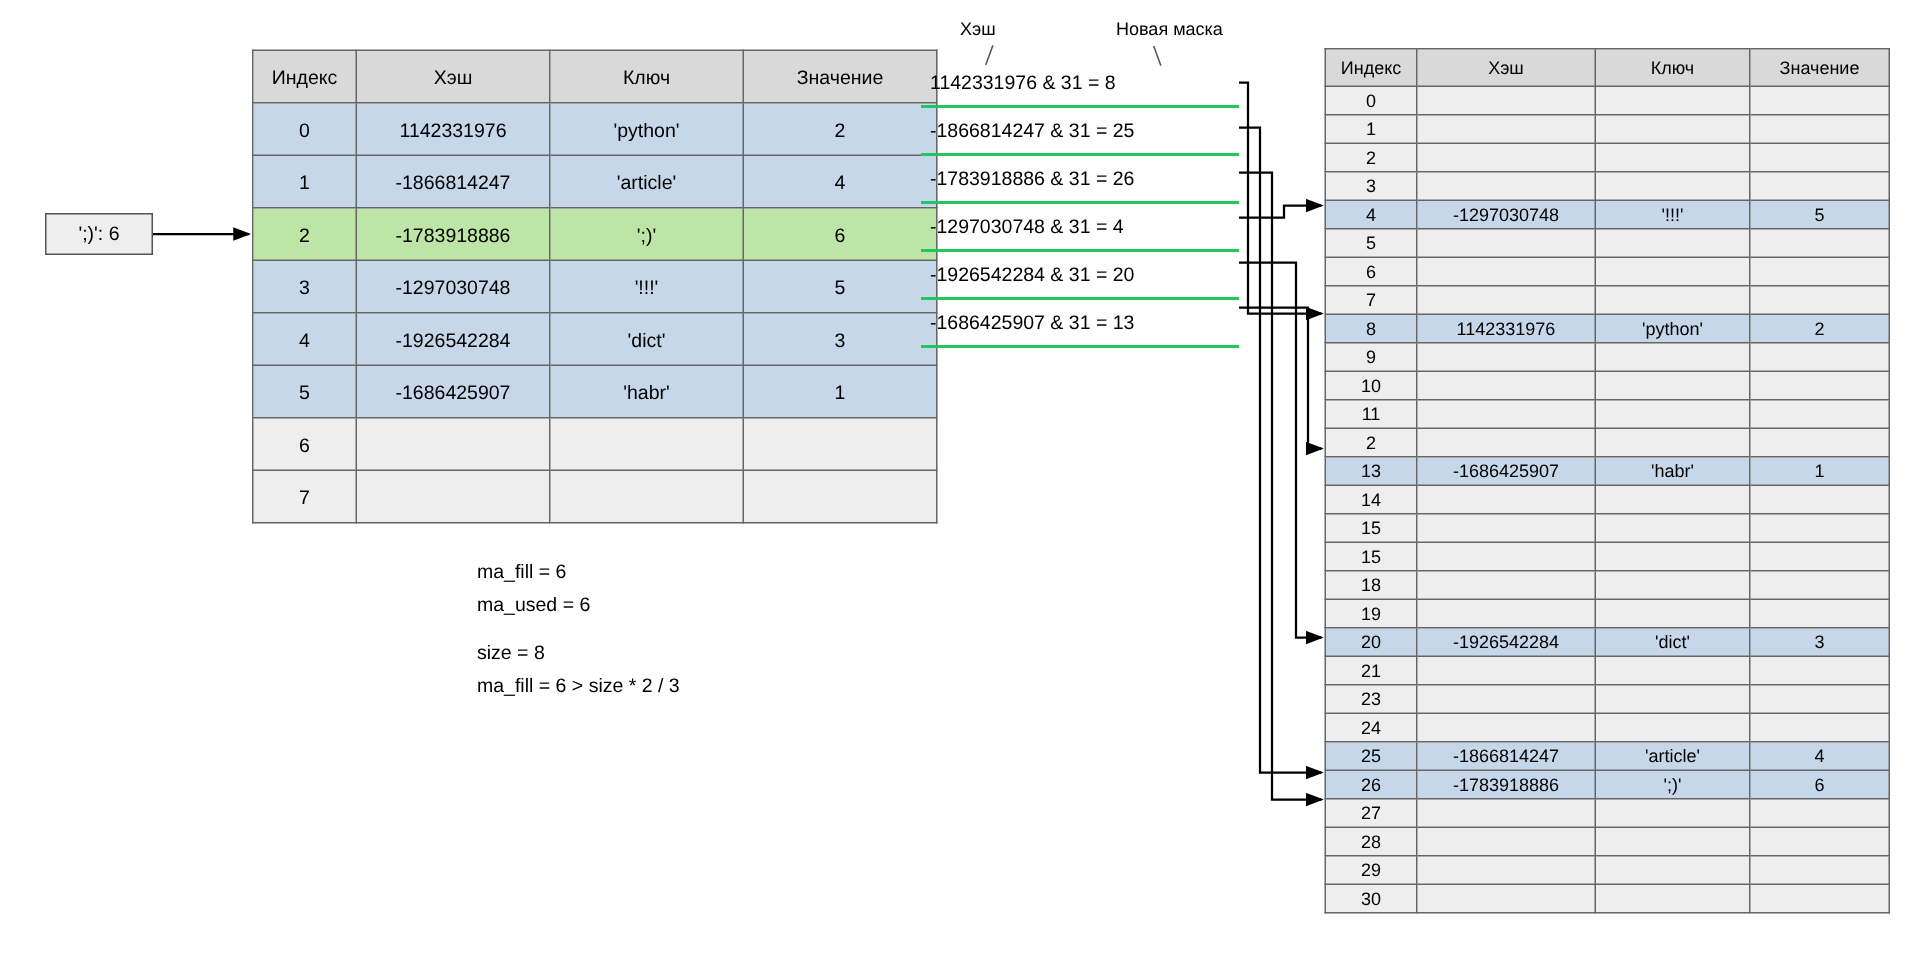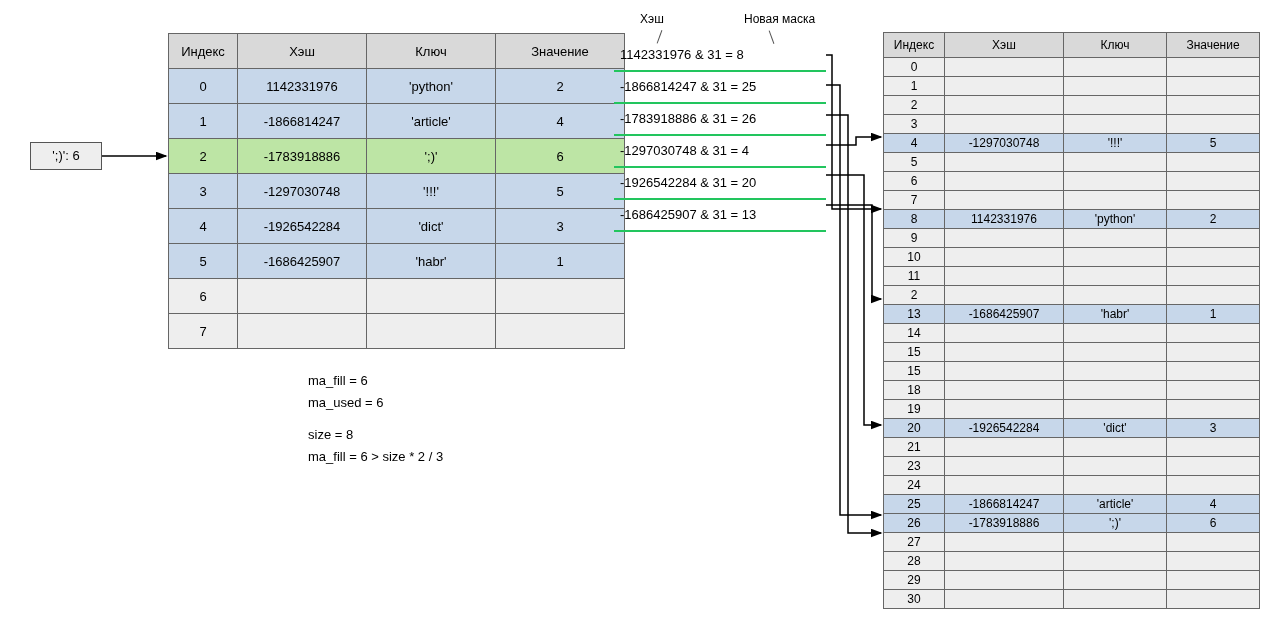--- a/index.html
+++ b/index.html
@@ -114,21 +114,21 @@
   .table32 .c-index { width: 58px; }
   .table32 .c-hash  { width: 116px; }
   .table32 .c-key   { width: 100px; }
   .table32 .c-val   { width: 90px; }
   .t32-empty td { background: #eee; }
   .t32-filled td { background: #c7d7ea; }
 
   
   .info {
     position: absolute;
-    left: 298px;
+    left: 308px;
     top: 360px;
     line-height: 22px;
   }
 
   
   svg.lines {
     position: absolute;
     left: 0;
     top: 0;
     width: 1272px;

